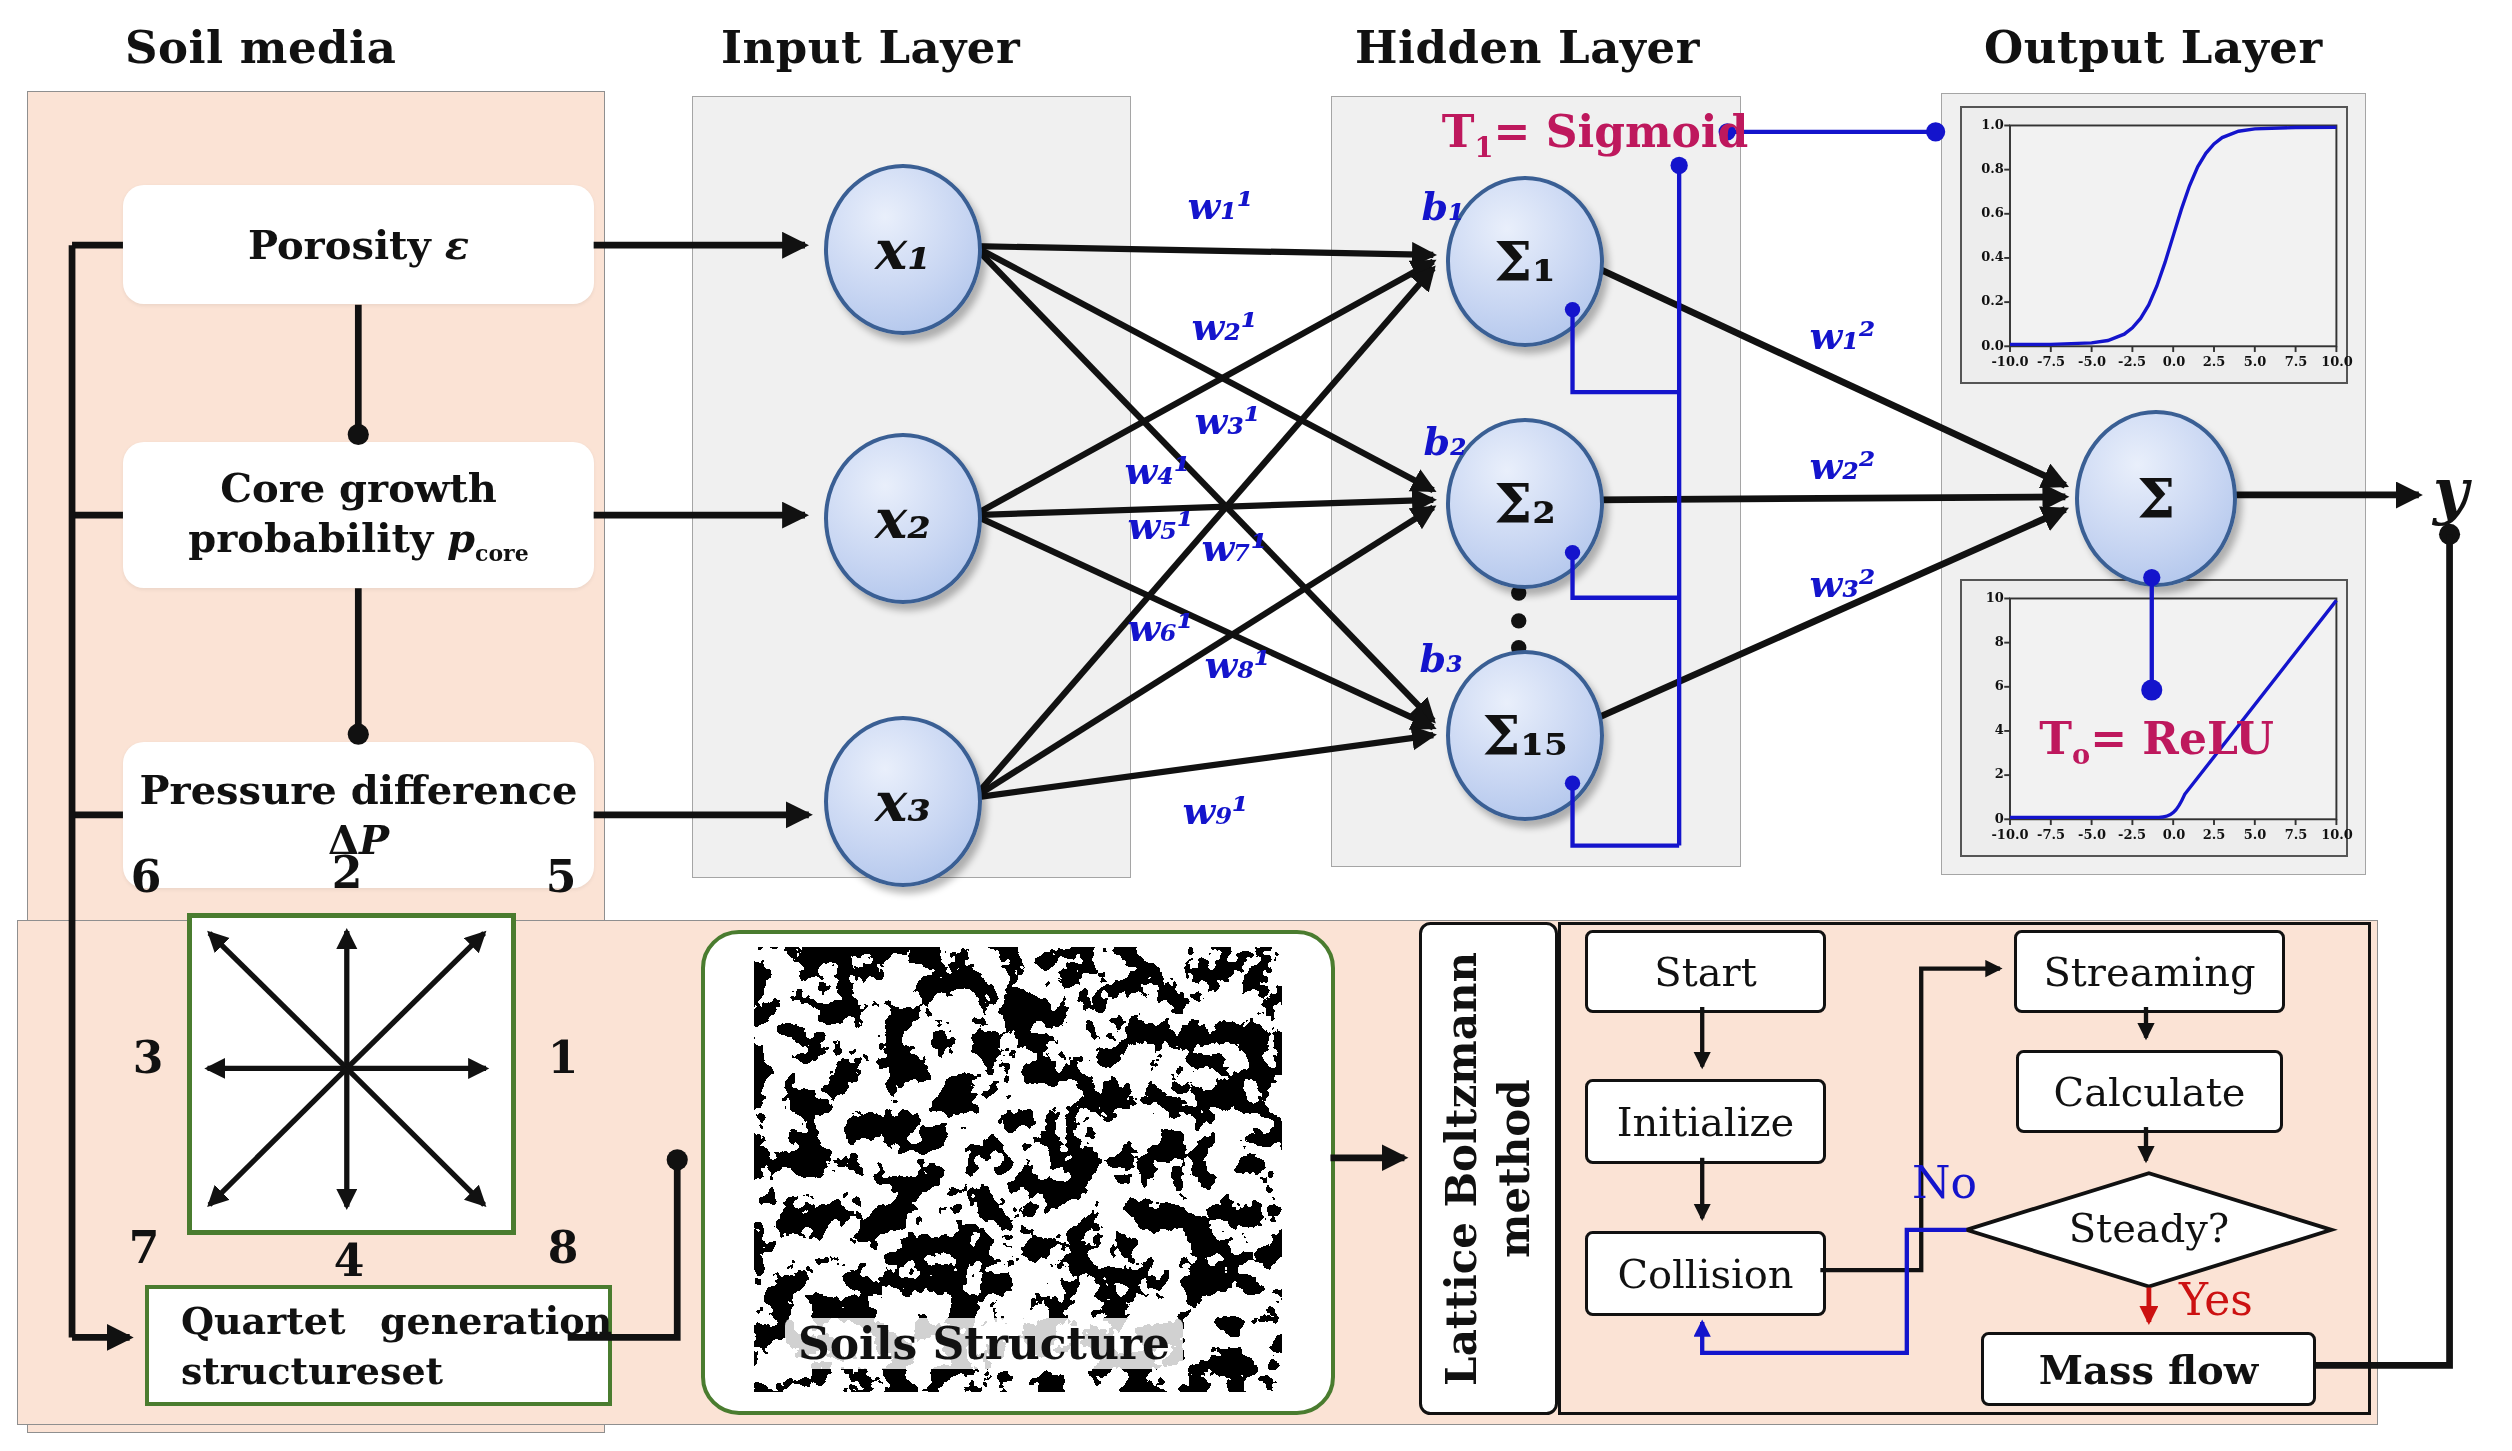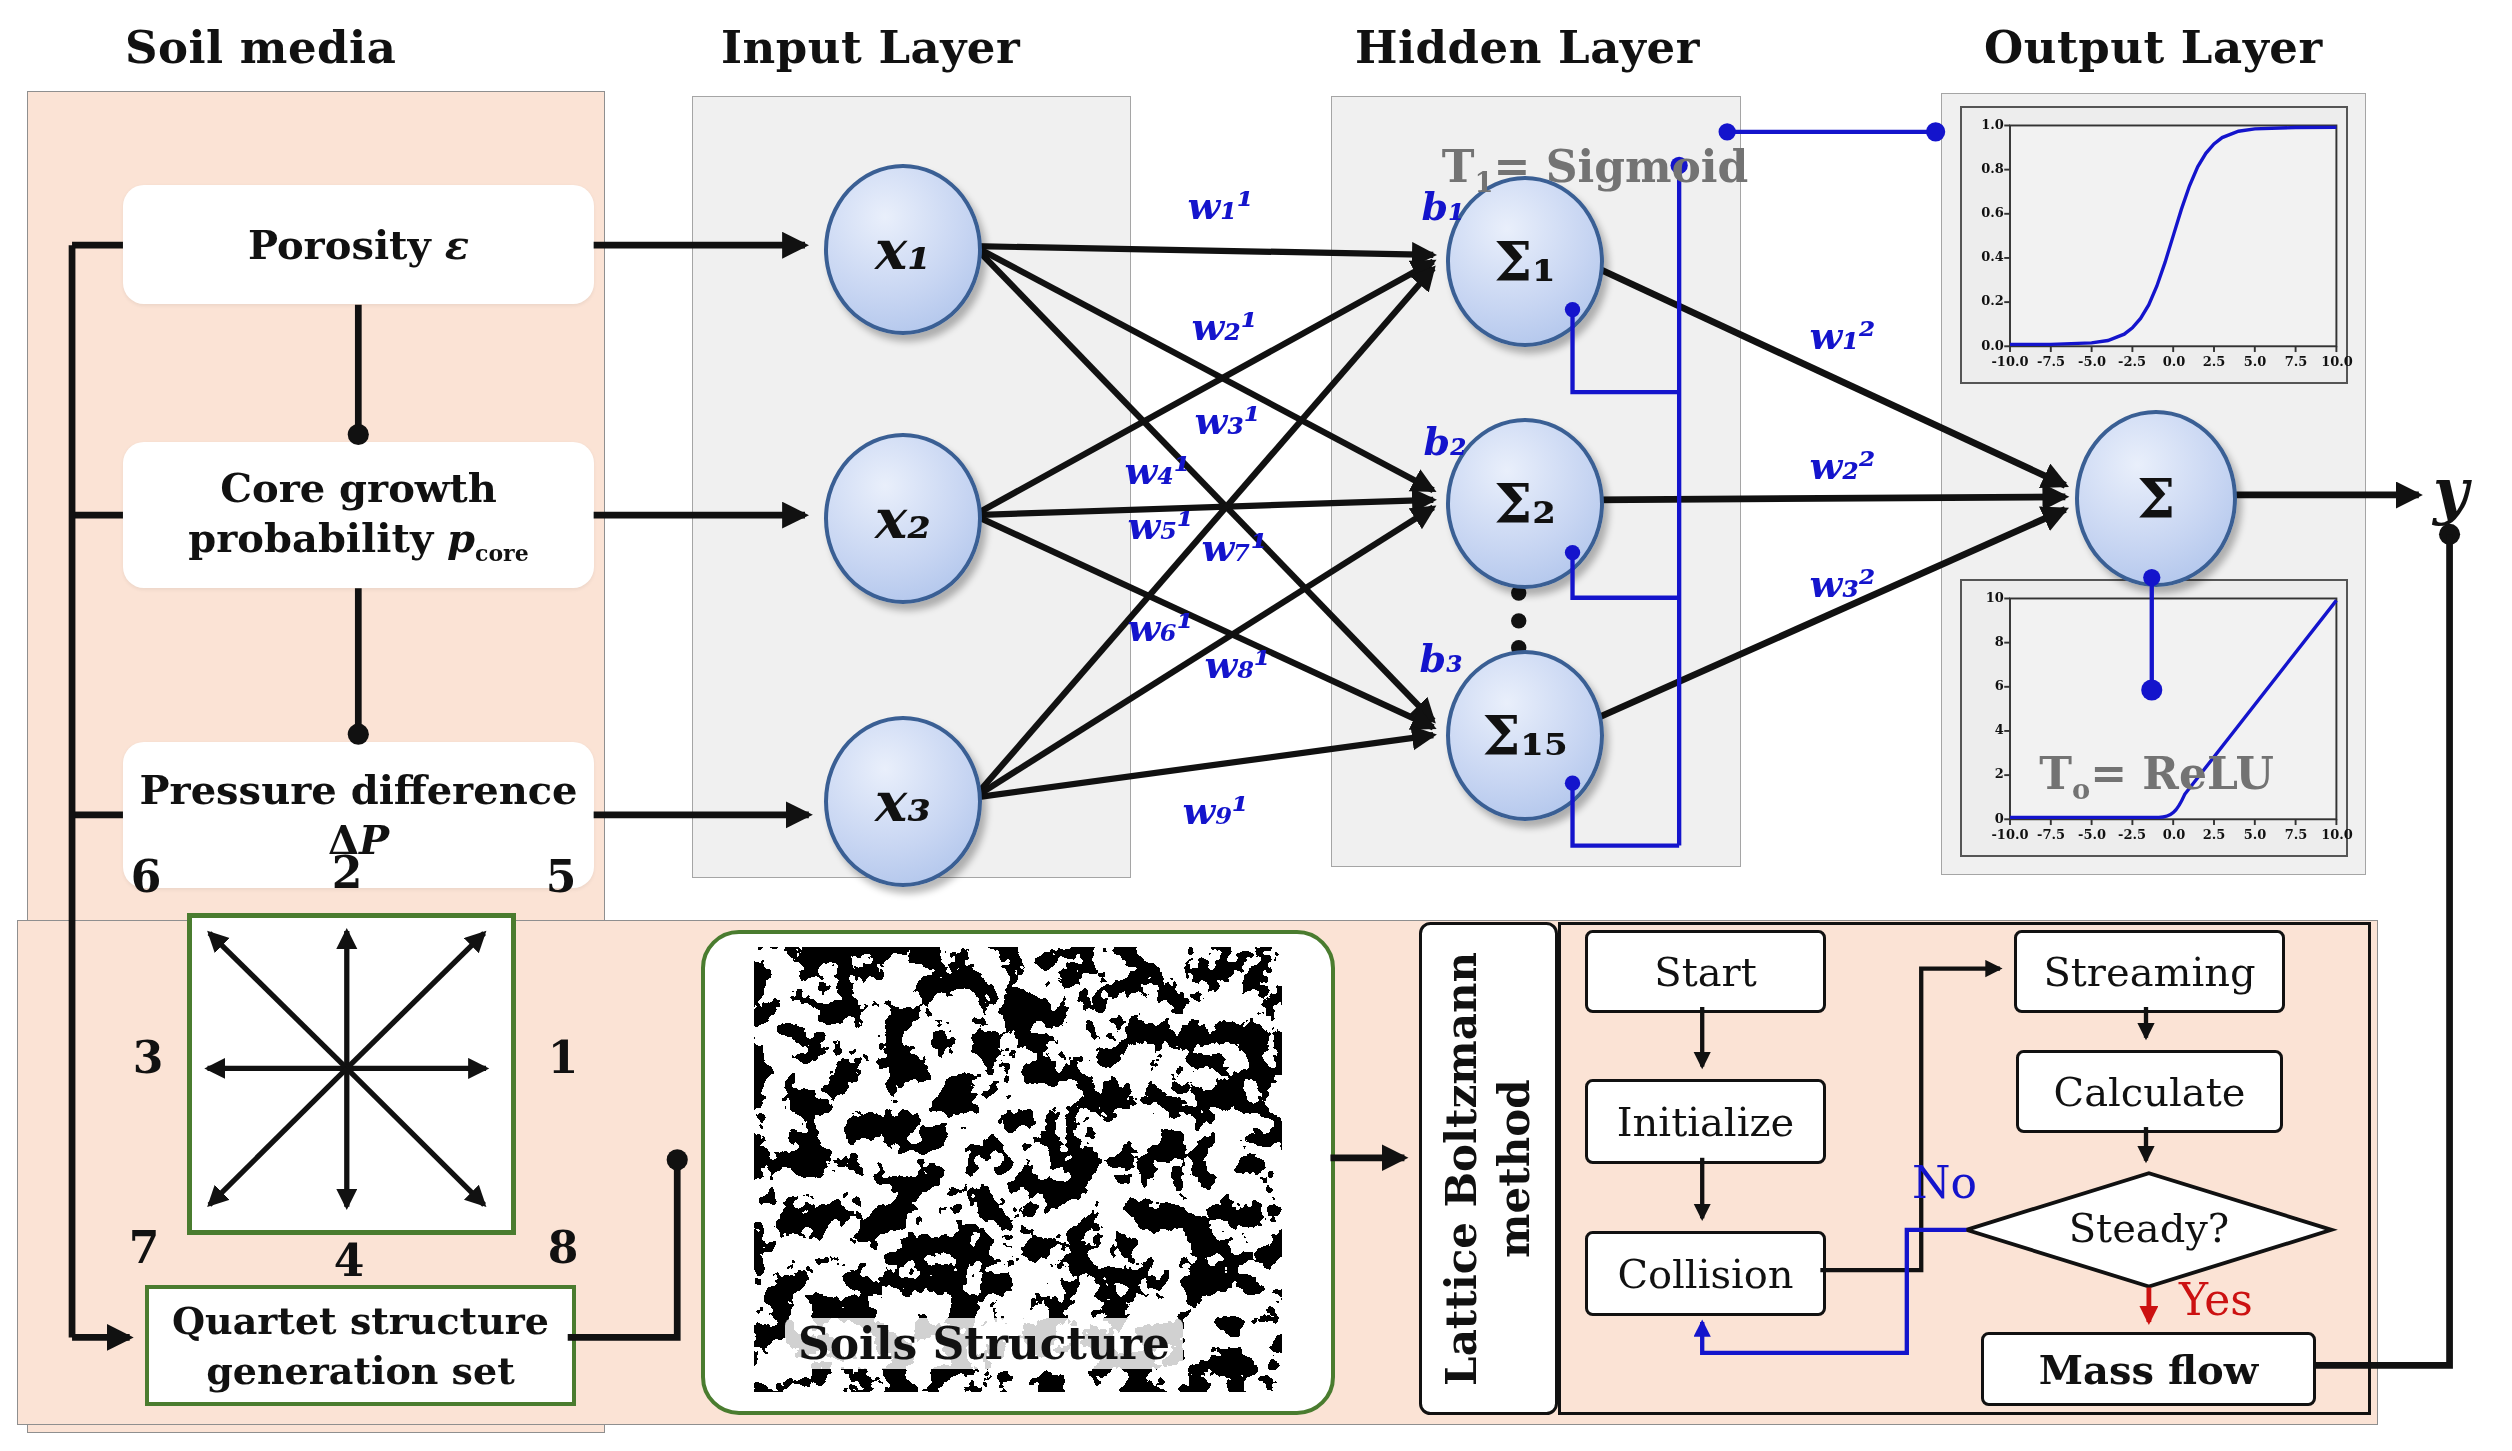--- a/index.html
+++ b/index.html
@@ -15,21 +15,21 @@
             box-shadow:0 1.9px 3.8px rgba(0,0,0,.06);text-align:center;}
   .node{position:absolute;border:4.8px solid #3a5f94;border-radius:50%;
         background:radial-gradient(circle at 38% 30%, #e9effb 0%, #c7d5f2 55%, #a8bfe9 100%);
         box-shadow:4.8px 6.7px 7.7px rgba(0,0,0,.28);display:flex;align-items:center;justify-content:center;z-index:4;}
   .node .nl{font-size:54px;font-weight:bold;}
   .node .xl{font-style:italic;}
   .wlabel{position:absolute;width:125px;text-align:center;font-size:38px;font-weight:bold;font-style:italic;
           color:#1414cc;z-index:6;}
   .blabel{position:absolute;width:86px;text-align:center;font-size:38px;font-weight:bold;font-style:italic;
           color:#1414cc;z-index:6;}
-  .actlabel{position:absolute;text-align:center;font-weight:bold;font-size:44px;color:#737373;z-index:6;margin-top:35px;}
+  .actlabel{position:absolute;text-align:center;font-weight:bold;font-size:44px;color:#be185d;z-index:6;}
   .actlabel sub{font-size:.62em;}
   .plotbox{position:absolute;width:384px;height:274px;background:#ededed;border:2.4px solid #555;z-index:2;}
   .tick{position:absolute;font-size:13px;font-weight:bold;color:#111;font-family:"DejaVu Serif",serif;}
   .ytick{width:40px;text-align:right;}
   .xtick{width:58px;text-align:center;}
   .dirnum{position:absolute;width:58px;height:52px;text-align:center;font-size:44px;font-weight:bold;z-index:6;}
   .greenbox{position:absolute;background:#fff;border:4.8px solid #4a7c2f;z-index:2;}
   .fcbox{position:absolute;background:#fff;border:3.4px solid #111;border-radius:7.7px;display:flex;
          align-items:center;justify-content:center;font-size:40px;z-index:3;}
   svg.layer{position:absolute;left:0;top:0;z-index:3;pointer-events:none;}
@@ -192,21 +192,21 @@
   <div class="greenbox" style="left:187px;top:913px;width:319px;height:312px;border-width:5.8px;"></div>
   <div class="dirnum" style="left:117px;top:851px;">6</div>
   <div class="dirnum" style="left:318px;top:847px;">2</div>
   <div class="dirnum" style="left:532px;top:851px;">5</div>
   <div class="dirnum" style="left:119px;top:1032px;">3</div>
   <div class="dirnum" style="left:534px;top:1032px;">1</div>
   <div class="dirnum" style="left:115px;top:1222px;">7</div>
   <div class="dirnum" style="left:320px;top:1235px;">4</div>
   <div class="dirnum" style="left:534px;top:1222px;">8</div>
 
-  <div class="greenbox" style="left:145px;top:1285px;width:423px;height:113px;display:flex;flex-direction:column;align-items:center;justify-content:center;font-size:38px;font-weight:bold;line-height:1.3;">
+  <div class="greenbox" style="left:145px;top:1285px;width:423px;height:113px;display:flex;align-items:center;justify-content:center;font-size:38px;font-weight:bold;line-height:1.3;padding-left:36px;">
     <div>Quartet structure</div>
     <div>generation set</div>
   </div>
 
   <div class="greenbox" style="left:701px;top:930px;width:626px;height:477px;border-radius:38px;overflow:hidden;">
     <svg width="626" height="477" viewBox="0 0 652 496">
       <defs>
         <filter id="soilblobs" x="0" y="0" width="100%" height="100%">
           <feTurbulence type="fractalNoise" baseFrequency="0.032" numOctaves="4" seed="11"></feTurbulence>
           <feColorMatrix type="matrix" values="0 0 0 0 0  0 0 0 0 0  0 0 0 0 0  1.5 1.5 1.5 0 -1.8"></feColorMatrix>

